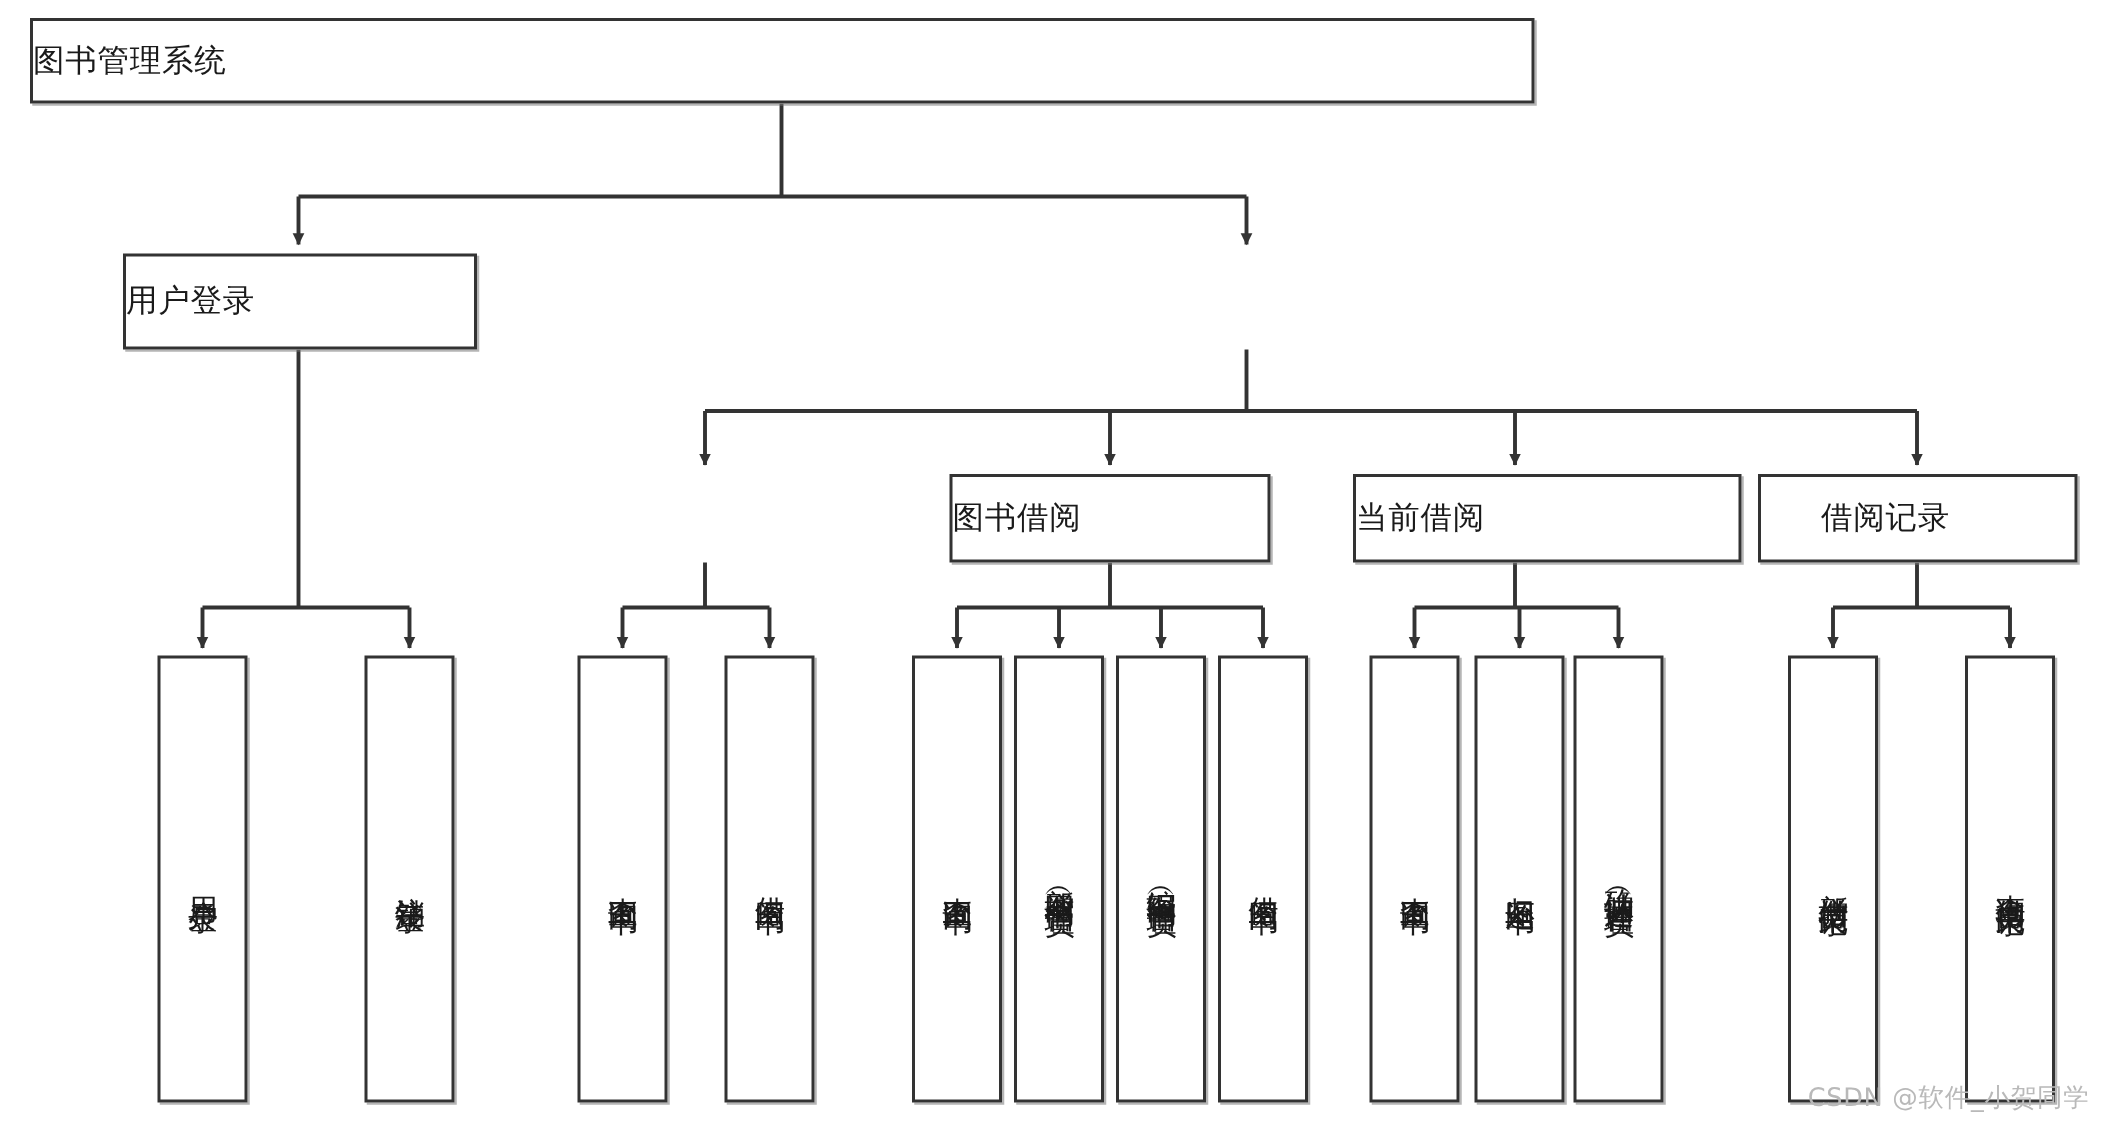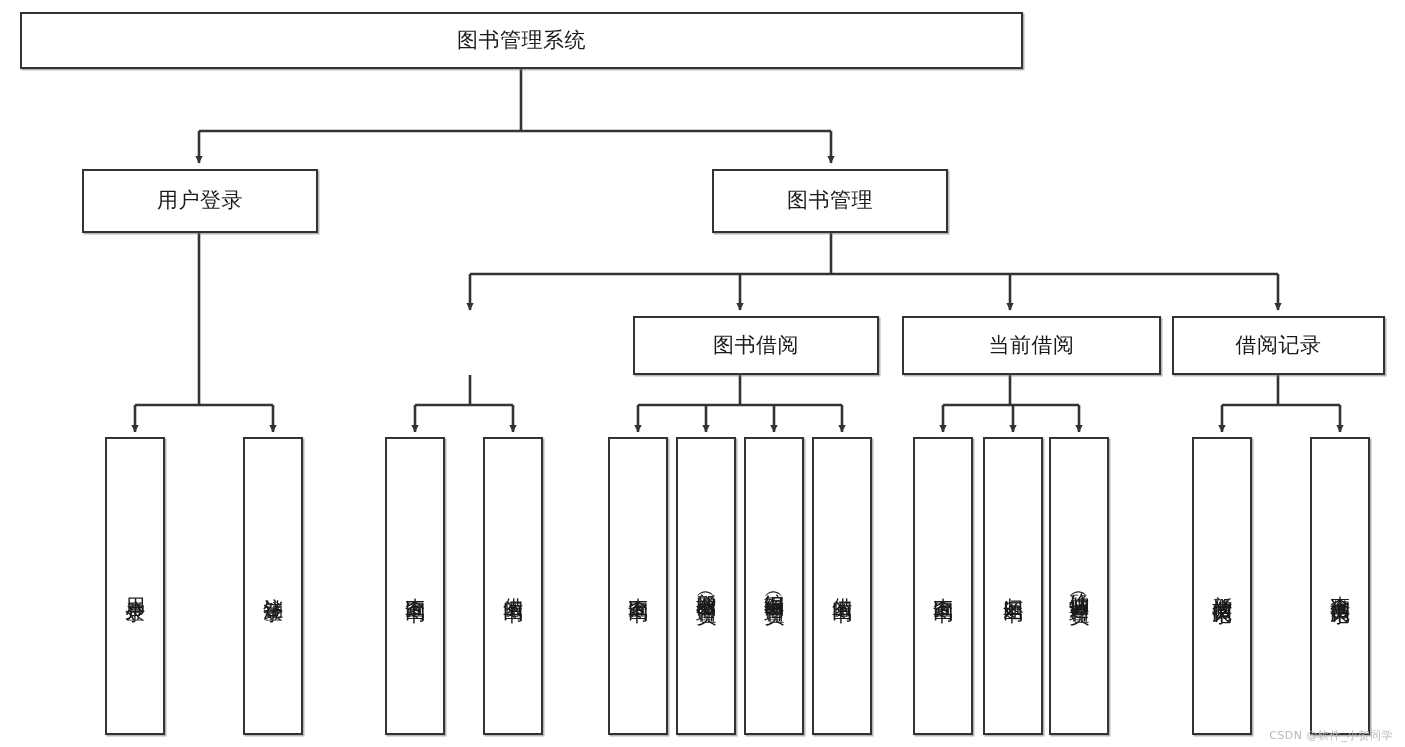--- a/index.html
+++ b/index.html
@@ -24,21 +24,20 @@
     width: 1405px;
     height: 747px;
   }
   .node {
     position: absolute;
     box-sizing: border-box;
     border: 2px solid #333333;
     background: #ffffff;
     display: flex;
     align-items: center;
-    justify-content: center;
     box-shadow: 1.5px 1.5px 0 rgba(120,120,120,0.55);
   }
   .node .label {
     color: #1a1a1a;
     font-size: 21px;
     line-height: 1.22;
     letter-spacing: 0.5px;
     white-space: nowrap;
     text-align: center;
   }
@@ -53,21 +52,21 @@
     line-height: 1.18;
     letter-spacing: 2px;
     white-space: nowrap;
     max-height: 288px;
   }
   #watermark {
     position: absolute;
     right: 12px;
     bottom: 4px;
     color: #b9b9b9;
-    font-size: 11px;
+    font-size: 17px;
     letter-spacing: 0.5px;
     white-space: nowrap;
     pointer-events: none;
   }
 </style>
 </head>
 <body>
 
 <div id="diagram-root">
 
@@ -121,31 +120,28 @@
     </g>
   </svg>
 
   <div class="node" style="left:20px; top:12px; width:1003px; height:57px;">
     <span class="label">图书管理系统</span>
   </div>
 
   <div class="node" style="left:82px; top:169px; width:236px; height:64px;">
     <span class="label">用户登录</span>
   </div>
-  <div class="node" style="left:712px; top:169px; width:236px; height:64px;">
-    <span class="label">图书管理</span>
-  </div>
 
-  <div class="node" style="left:633px; top:316px; width:246px; height:59px;">
+  <div class="node" style="left:633px; top:316px; width:214px; height:59px;">
     <span class="label">图书借阅</span>
   </div>
   <div class="node" style="left:902px; top:316px; width:259px; height:59px;">
     <span class="label">当前借阅</span>
   </div>
-  <div class="node" style="left:1172px; top:316px; width:213px; height:59px;">
+  <div class="node" style="left:1172px; top:316px; width:213px; height:59px;padding-left:40px;">
     <span class="label">借阅记录</span>
   </div>
 
   <div class="node vertical" style="left:105px; top:437px; width:60px; height:298px;">
     <span class="label">用户登录</span>
   </div>
   <div class="node vertical" style="left:243px; top:437px; width:60px; height:298px;">
     <span class="label">注销登录</span>
   </div>
 

